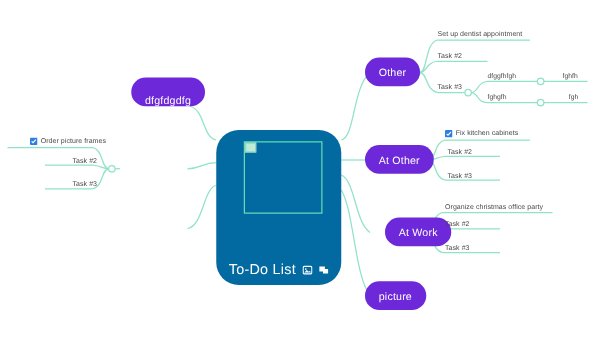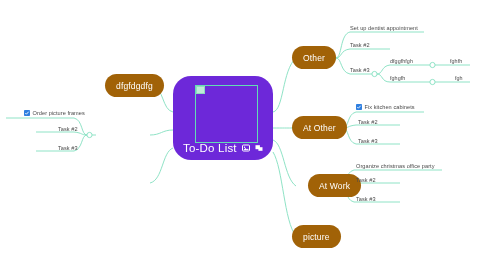--- a/index.html
+++ b/index.html
@@ -20,24 +20,24 @@
     left: 0;
     top: 0;
     width: 486px;
     height: 270px;
   }
 
   
   .central-node {
     position: absolute;
     left: 173px;
-    top: 76px;
+    top: 104px;
     width: 100px;
-    height: 84px;
-    background: #6d28d9;
+    height: 124px;
+    background: #0369a1;
     border-radius: 18px;
     box-sizing: border-box;
   }
   .central-inner-frame {
     position: absolute;
     left: 22px;
     top: 9px;
     width: 63px;
     height: 58px;
     border: 1px solid #62dcb4;
@@ -67,21 +67,21 @@
     letter-spacing: .2px;
     white-space: nowrap;
   }
   .central-icon {
     display: block;
   }
 
   
   .pill {
     position: absolute;
-    background: #a16207;
+    background: #6d28d9;
     border-radius: 13px;
     height: 23px;
     display: flex;
     align-items: center;
     justify-content: center;
     padding: 0 11px;
     box-sizing: border-box;
     white-space: nowrap;
   }
   .pill span {
@@ -198,21 +198,21 @@
   <div class="pill" style="left:292px; top:116px;">
     <span>At Other</span>
   </div>
   <div class="pill" style="left:308px; top:174px;">
     <span>At Work</span>
   </div>
   <div class="pill" style="left:292px; top:225px;">
     <span>picture</span>
   </div>
 
-  <div class="pill" style="left:105px; top:74px;">
+  <div class="pill" style="left:105px; top:62px;align-items:flex-end;">
     <span>dfgfdgdfg</span>
   </div>
 
   <div class="leaf" style="left:350px; top:24px;">Set up dentist appointment</div>
   <div class="leaf" style="left:350px; top:41px;">Task #2</div>
   <div class="leaf" style="left:350px; top:66px;">Task #3</div>
 
   <div class="leaf mid" style="left:390px; top:57px;">dfggfhfgh</div>
   <div class="leaf mid" style="left:390px; top:74px;">fghgfh</div>
 

